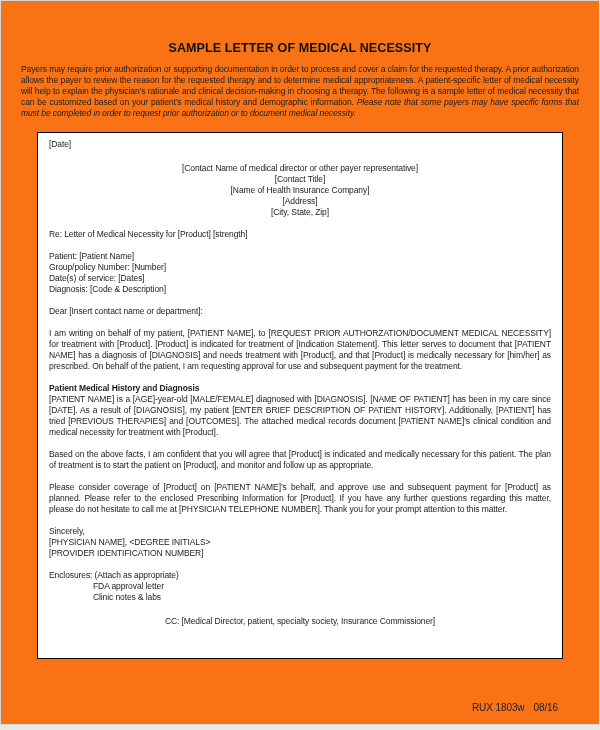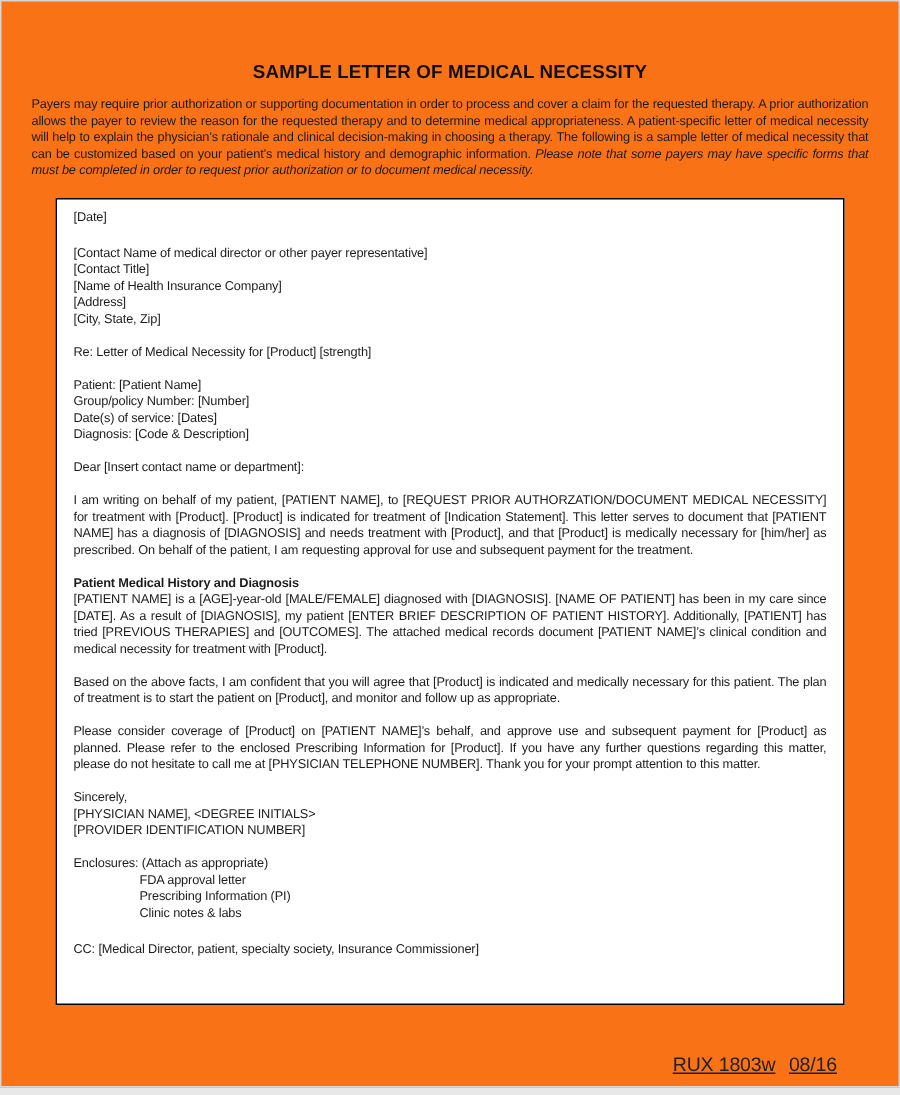--- a/index.html
+++ b/index.html
@@ -46,33 +46,32 @@
     box-sizing: border-box;
     border: 1.5px solid #000000;
     padding: 6px 11px 31px 11px;
     font-size: 8.5px;
     line-height: 11px;
     letter-spacing: -0.1px;
     color: #1c1c1c;
     background: #ffffff;
   }
   .block { margin-top: 11px; }
-  .block-lg { margin-top: 13px; }
+  .block-lg { margin-top: 13px; text-align: center; }
   .para { text-align: justify; }
   .bold-heading { font-weight: bold; }
   .enc-item { padding-left: 44px; }
   .footer {
     position: absolute;
     top: 701px;
     right: 41px;
-    font-size: 13px;
+    font-size: 10px;
     letter-spacing: -0.1px;
     color: #222222;
     white-space: nowrap;
-    text-decoration: underline;
   }
   .footer .doc-date { margin-left: 9px; }
 </style>
 </head>
 <body>
 
 <div class="page">
 
   <div class="doc-title">SAMPLE LETTER OF MEDICAL NECESSITY</div>
 
@@ -112,21 +111,20 @@
 
     <div class="block">
         <div>Sincerely,</div>
         <div>[PHYSICIAN NAME], &lt;DEGREE INITIALS&gt;</div>
         <div>[PROVIDER IDENTIFICATION NUMBER]</div>
       </div>
 
     <div class="block">Enclosures: (Attach as appropriate)</div>
     <div>
         <div class="enc-item">FDA approval letter</div>
-        <div class="enc-item">Prescribing Information (PI)</div>
         <div class="enc-item">Clinic notes &amp; labs</div>
       </div>
 
     <div class="block-lg">CC: [Medical Director, patient, specialty society, Insurance Commissioner]</div>
 
   </div>
 
   <div class="footer">
     <span>RUX 1803w</span><span class="doc-date">08/16</span>
   </div>

